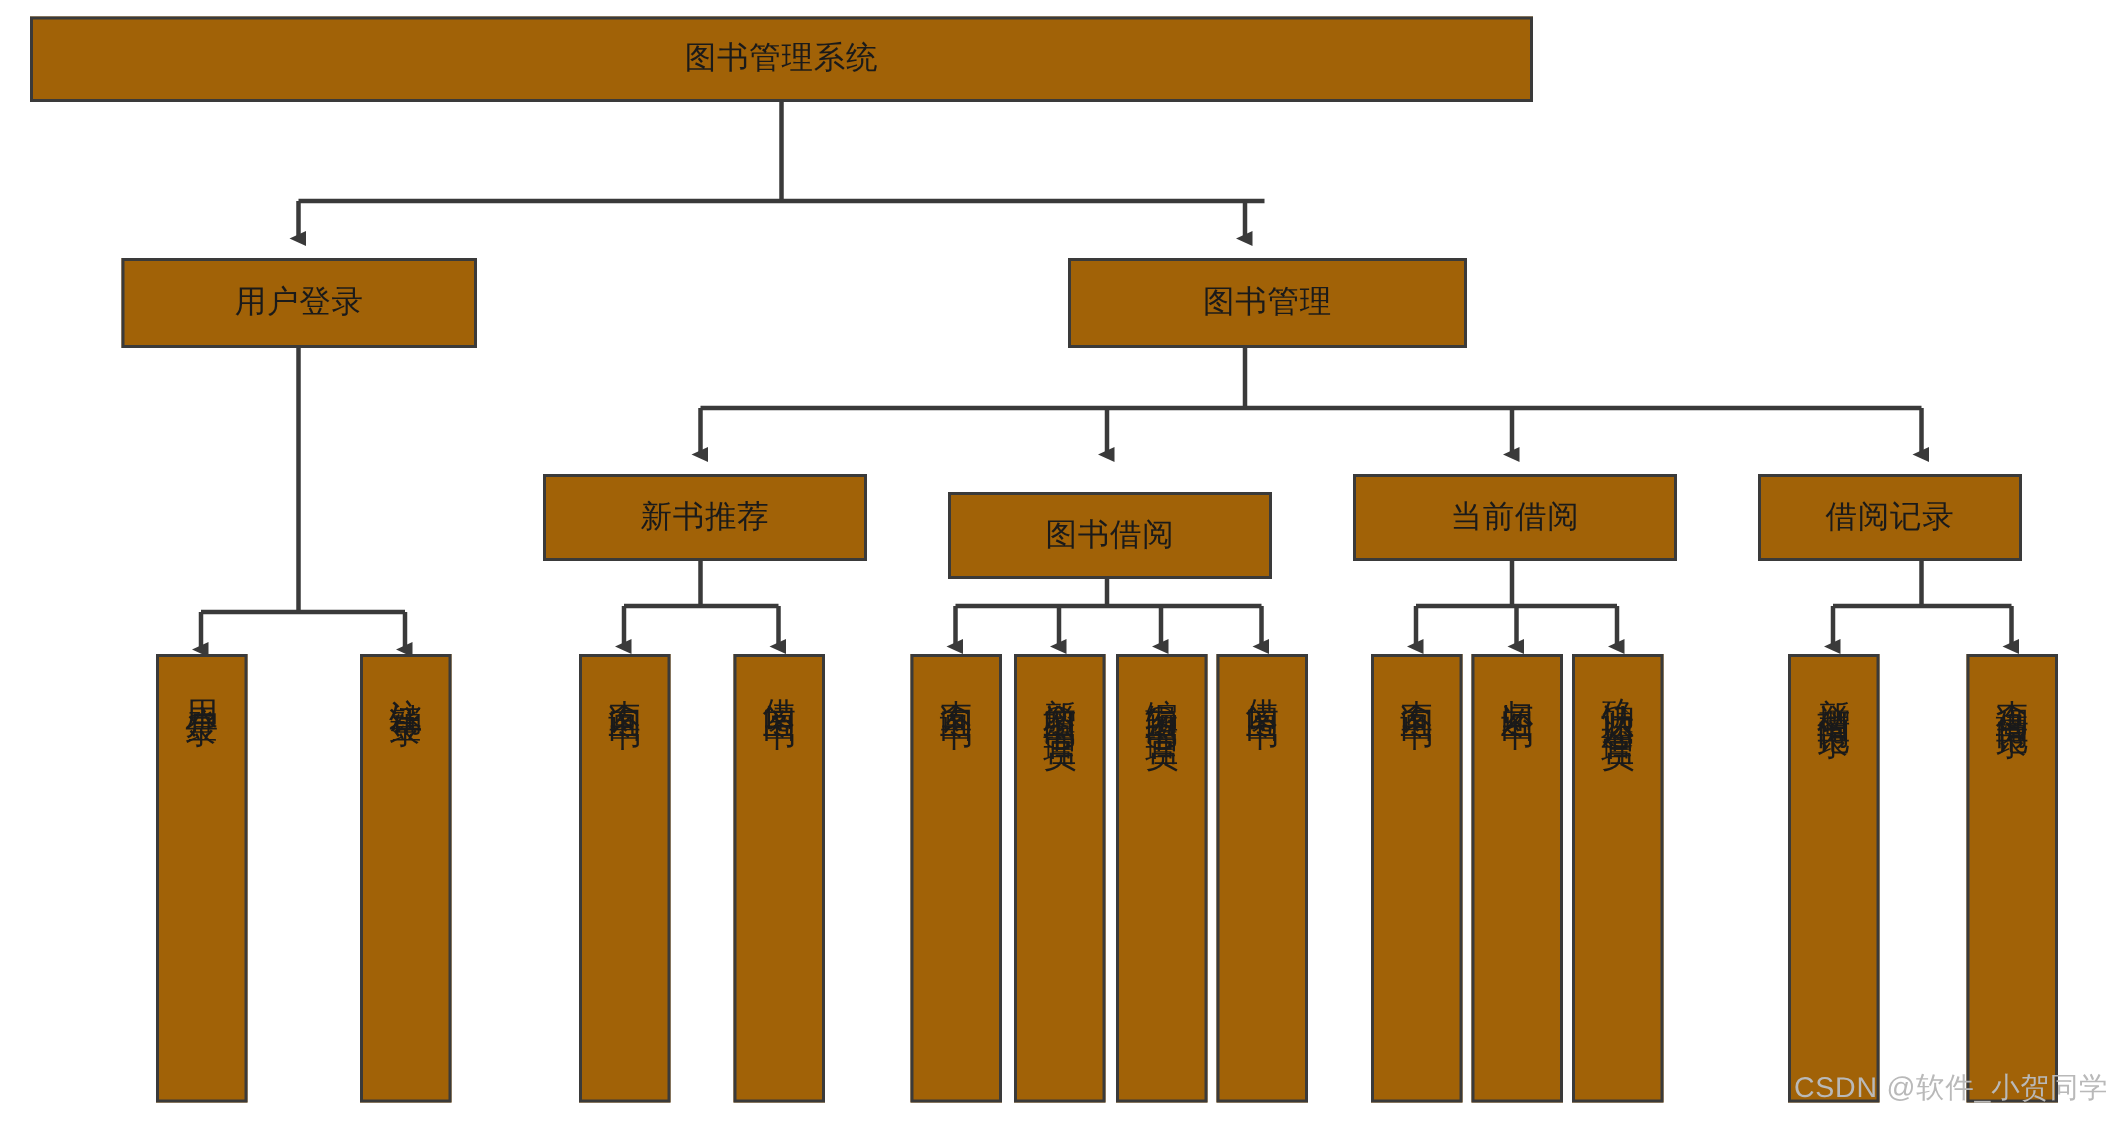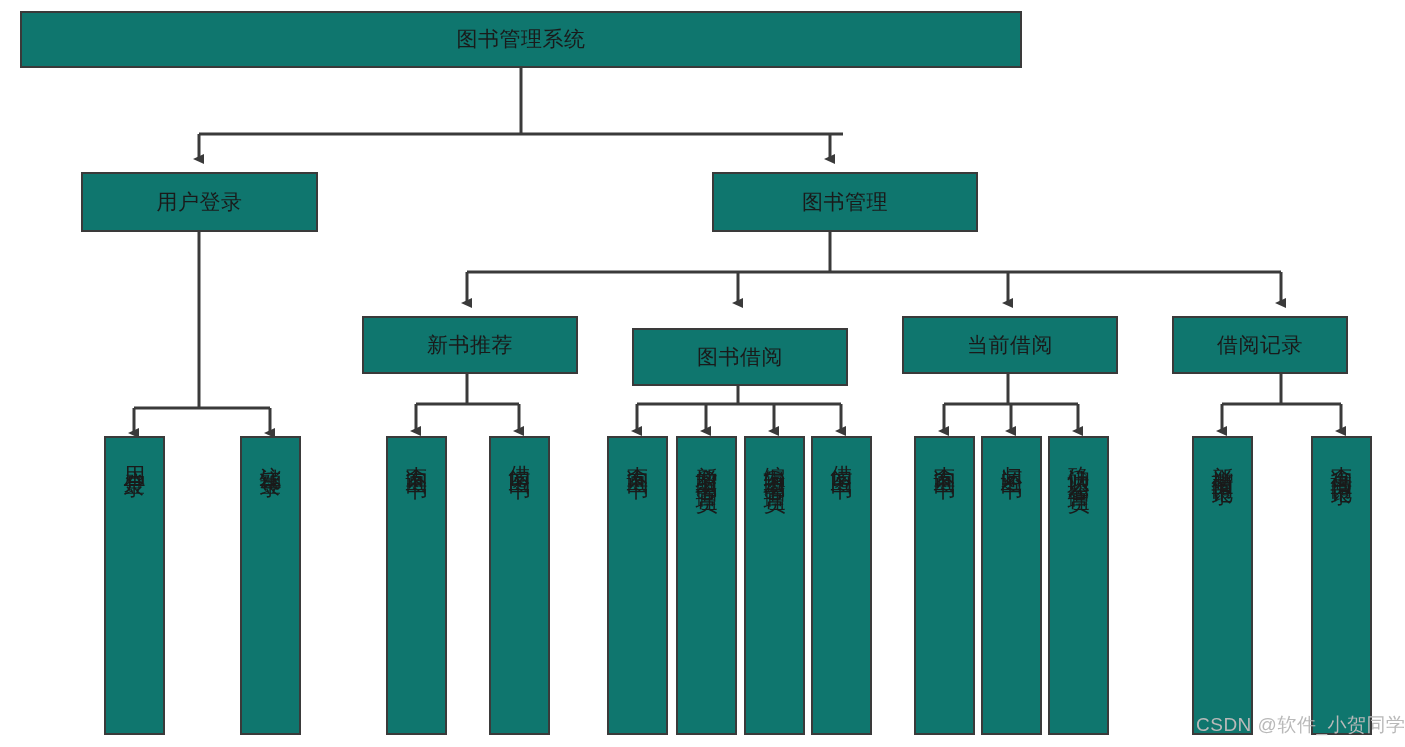--- a/index.html
+++ b/index.html
@@ -22,21 +22,21 @@
     position: absolute;
     left: 0;
     top: 0;
     width: 1405px;
     height: 747px;
     pointer-events: none;
   }
   .node {
     position: absolute;
     box-sizing: border-box;
-    background: #0f766e;
+    background: #a16207;
     border: 2px solid #3a3a3a;
     display: flex;
     align-items: center;
     justify-content: center;
     color: #1a1a1a;
     z-index: 2;
   }
   .node-label {
     display: block;
     text-align: center;

